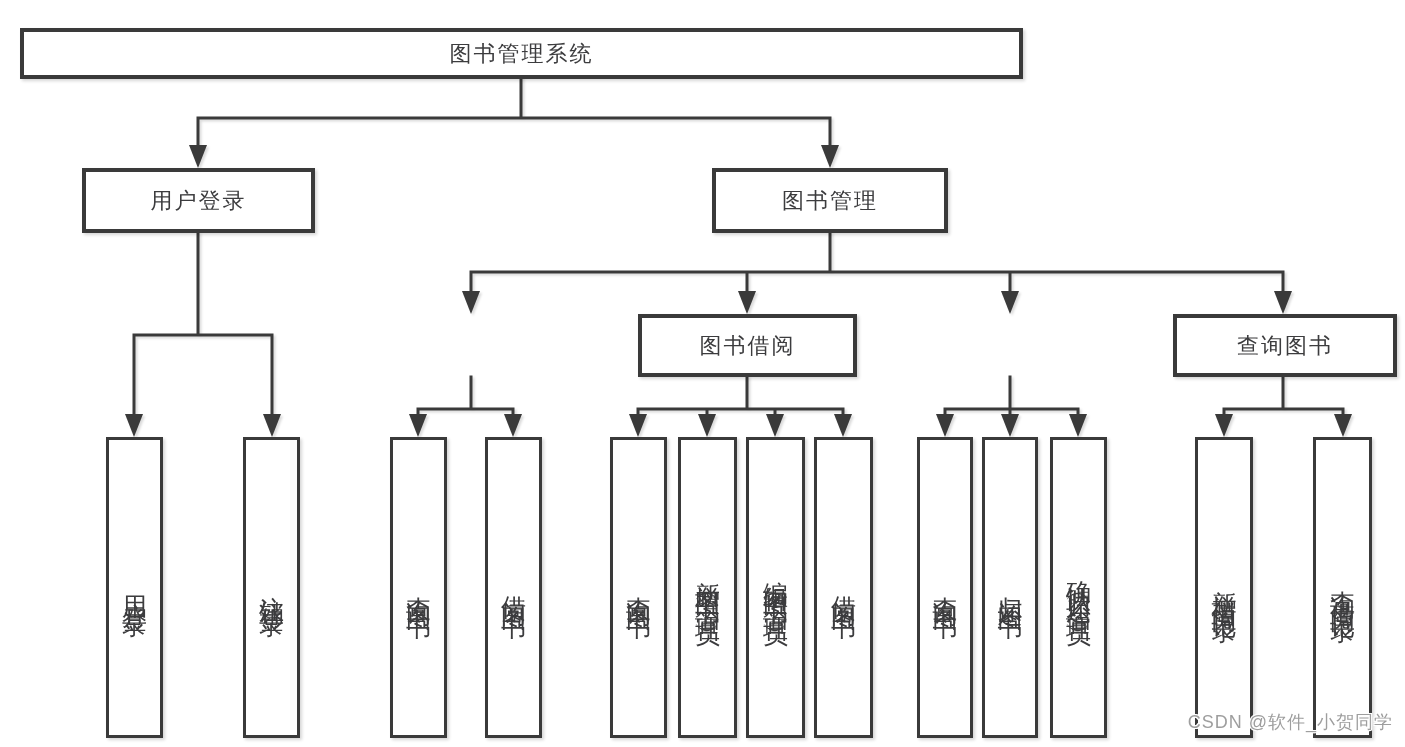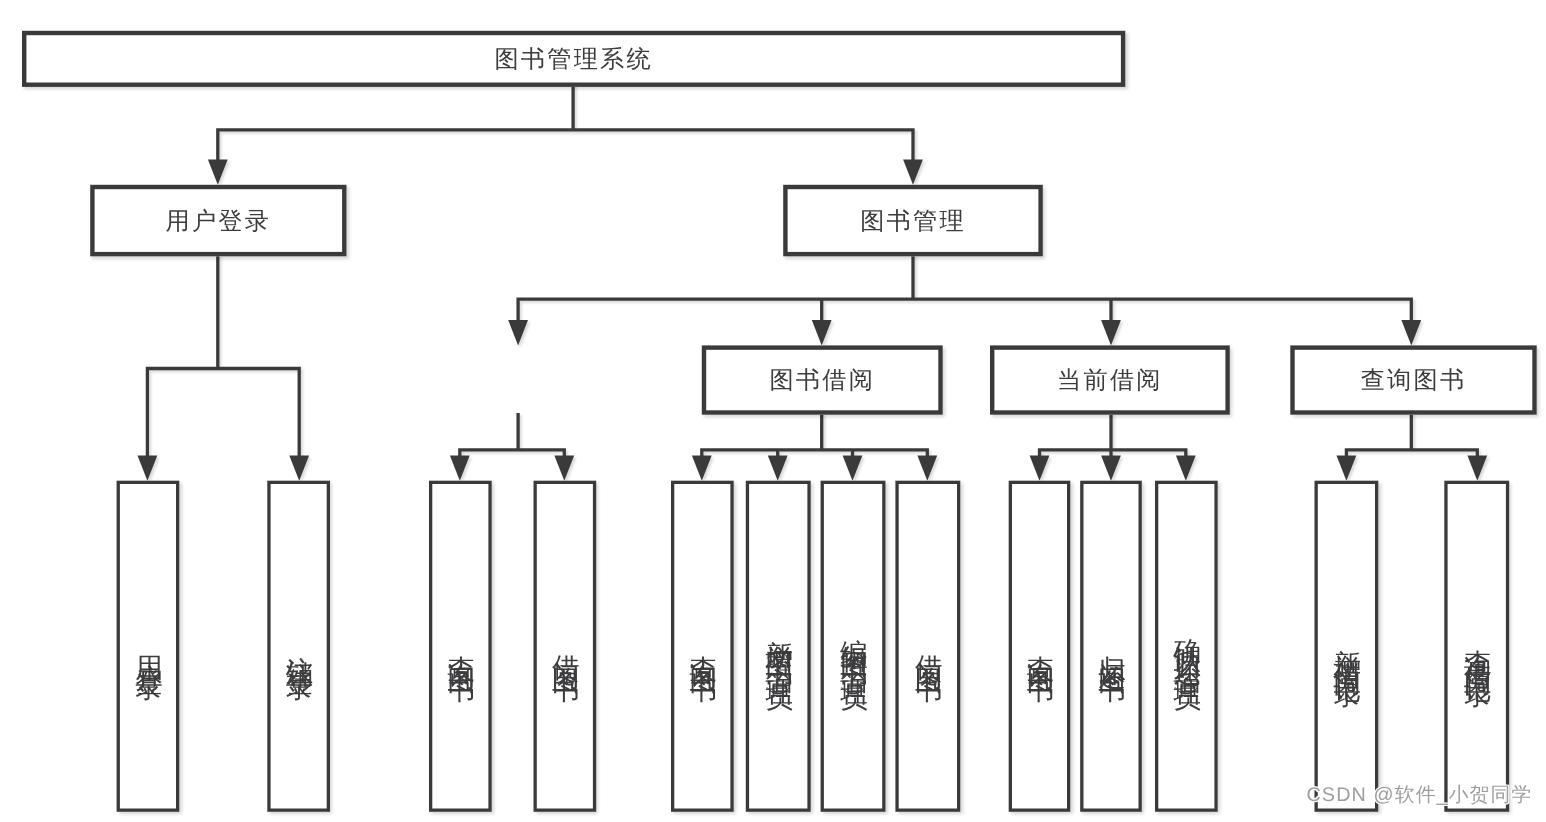--- a/index.html
+++ b/index.html
@@ -76,23 +76,20 @@
   <div class="node h" style="left:82px;top:168px;width:233px;height:65px">
     <span>用户登录</span>
   </div>
   <div class="node h" style="left:712px;top:168px;width:236px;height:65px">
     <span>图书管理</span>
   </div>
 
   <div class="node h" style="left:638px;top:314px;width:219px;height:63px">
     <span>图书借阅</span>
   </div>
-  <div class="node h" style="left:900px;top:314px;width:218px;height:63px">
-    <span>当前借阅</span>
-  </div>
   <div class="node h" style="left:1173px;top:314px;width:224px;height:63px">
     <span>查询图书</span>
   </div>
 
   <div class="node leaf" style="left:106px;top:437px;width:57px;height:301px">
     <span>用户登录</span>
   </div>
   <div class="node leaf" style="left:243px;top:437px;width:57px;height:301px">
     <span>注销登录</span>
   </div>

